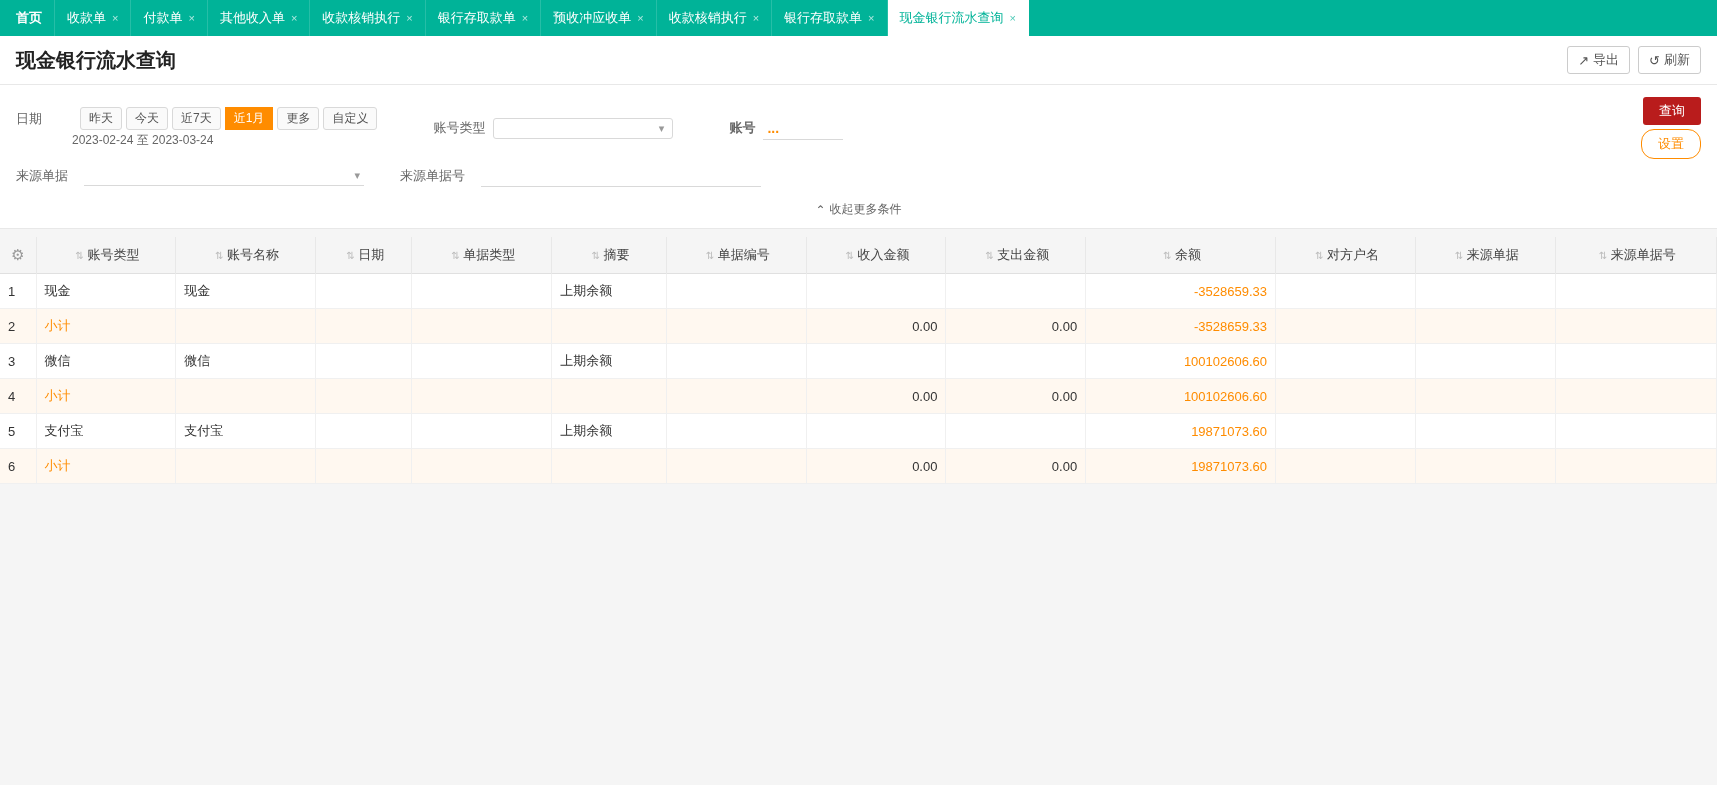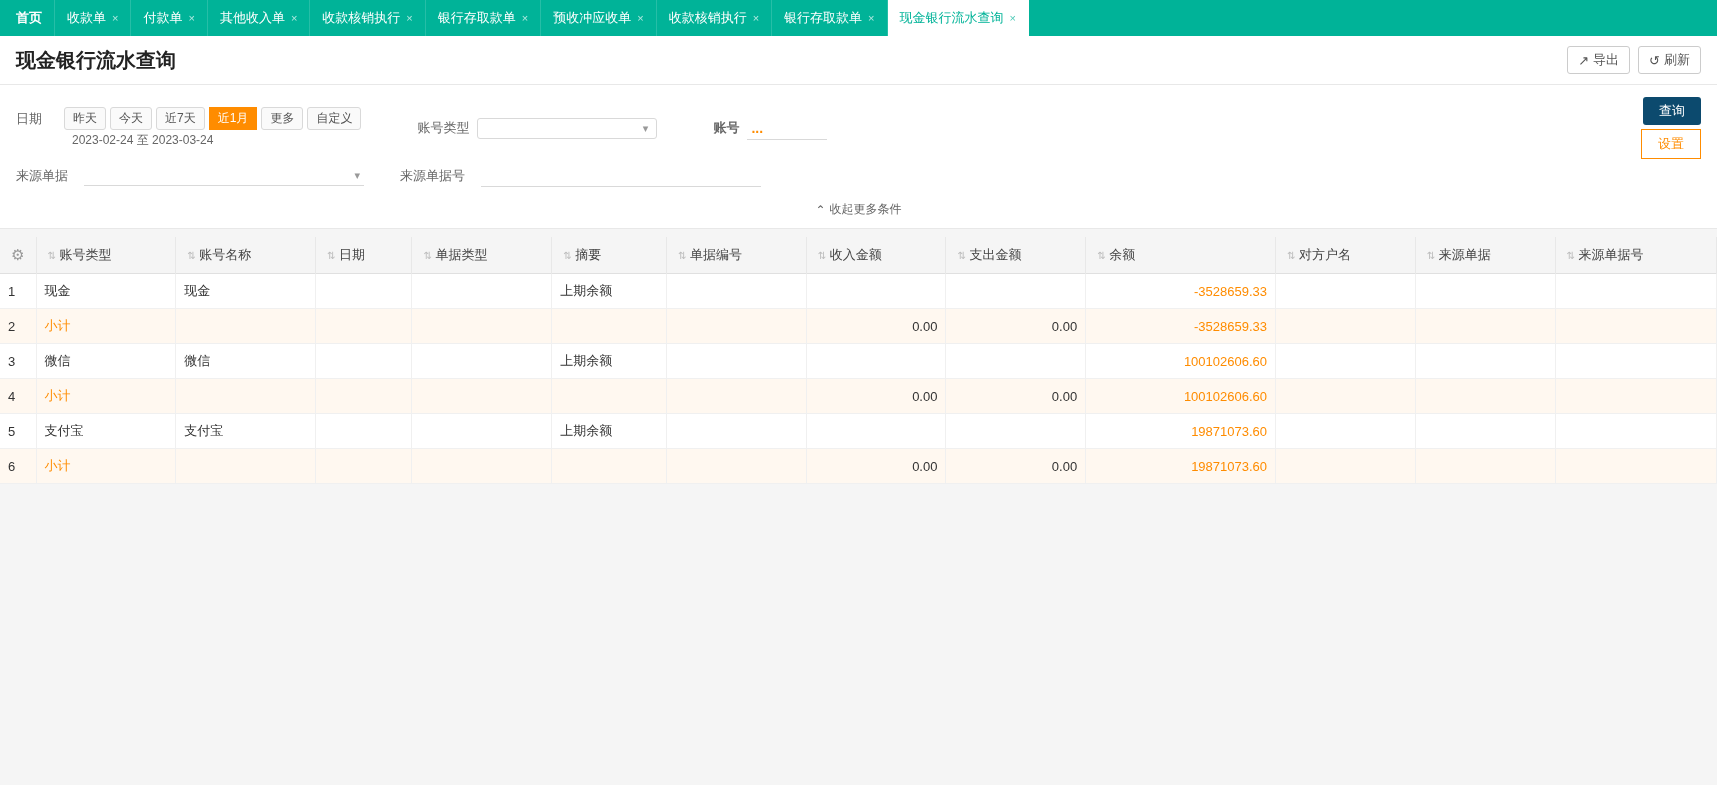--- a/index.html
+++ b/index.html
@@ -87,20 +87,21 @@
     .filter-label {
       color: #666;
       font-size: 13px;
       white-space: nowrap;
       min-width: 40px;
     }
     .filter-date-options {
       display: flex;
       align-items: center;
       gap: 4px;
+      margin-left: 16px;
     }
     .date-btn {
       padding: 2px 8px;
       border: 1px solid #d9d9d9;
       background: #fafafa;
       border-radius: 3px;
       cursor: pointer;
       font-size: 12px;
       color: #555;
     }
@@ -167,34 +168,34 @@
       align-items: center;
       padding: 4px 0 6px 0;
       cursor: pointer;
       color: #666;
       font-size: 12px;
       gap: 4px;
     }
 
     
     .btn-query {
-      background: #0c4a6e;
+      background: #b91c1c;
       color: #fff;
       border: none;
       border-radius: 3px;
       padding: 5px 16px;
       font-size: 13px;
       cursor: pointer;
       white-space: nowrap;
     }
     .btn-settings {
       background: #fff;
       color: #ff8c00;
       border: 1px solid #ff8c00;
-      border-radius: 0;
+      border-radius: 13px;
       padding: 5px 16px;
       font-size: 13px;
       cursor: pointer;
       white-space: nowrap;
     }
 
     
     .table-container {
       background: #fff;
       margin: 8px 0 0 0;
@@ -204,21 +205,21 @@
       width: 100%;
       border-collapse: collapse;
       font-size: 13px;
     }
     thead tr {
       background: #f5f5f5;
       border-bottom: 1px solid #e0e0e0;
     }
     thead th {
       padding: 9px 8px;
-      text-align: left;
+      text-align: center;
       font-weight: 500;
       color: #444;
       border-right: 1px solid #e8e8e8;
       white-space: nowrap;
       position: relative;
     }
     thead th .sort-icon {
       color: #bbb;
       font-size: 10px;
       margin-left: 3px;

